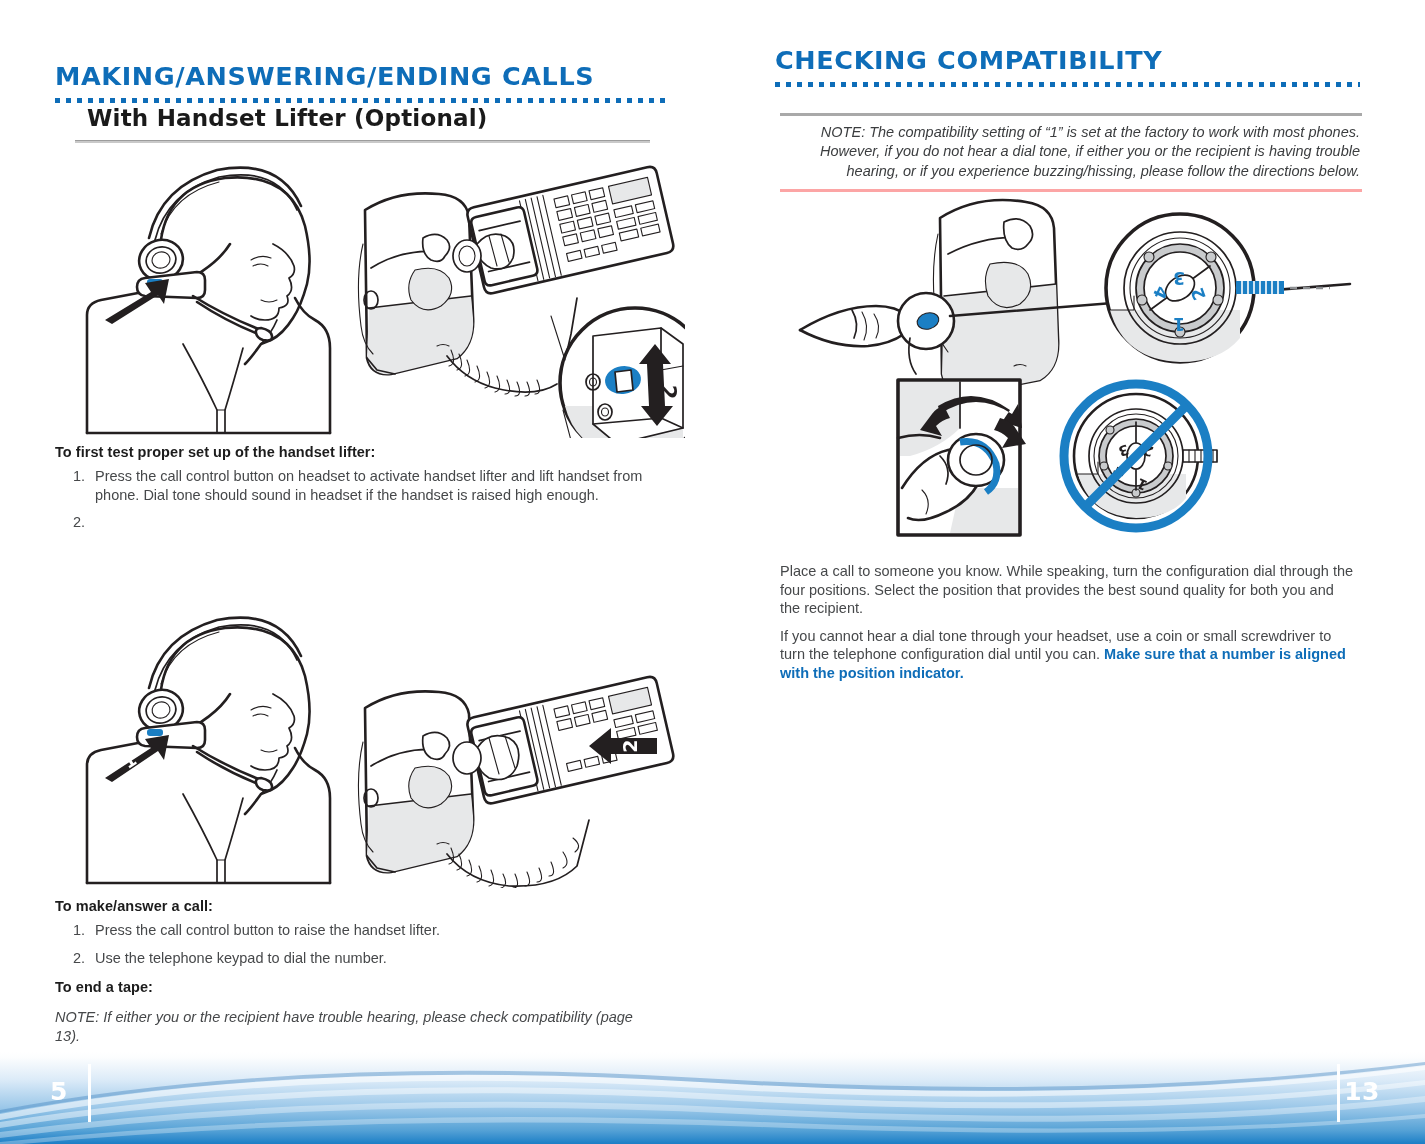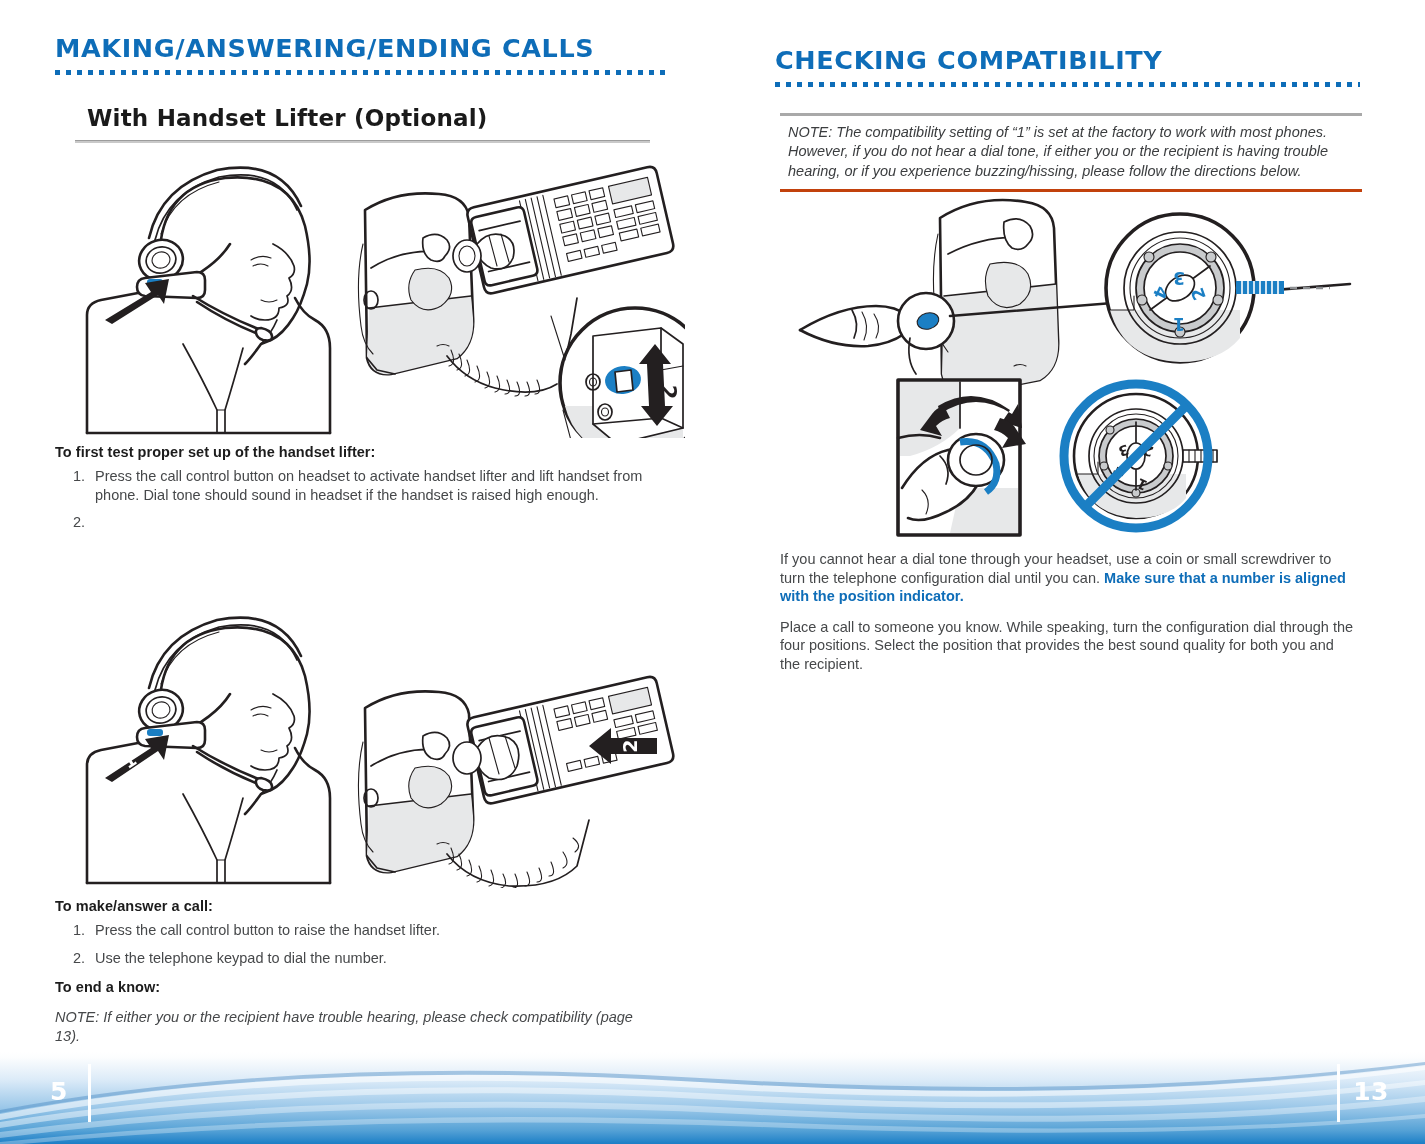--- a/index.html
+++ b/index.html
@@ -73,26 +73,27 @@
   }
   ol.numlist li .num{
     position:absolute;left:18px;top:0;color:#46484a;
   }
   .ital{font-style:italic;}
   .bluebold{color:#0E6DB8;font-weight:700;}
 
   
   .notebox{
     border-top:3px solid #a9a9a9;
-    border-bottom:3px solid #c2410c;
+    border-bottom:3px solid #fca5a5;
     padding:7px 2px 8px 8px;
     font-style:italic;
     font-size:14.5px;
     color:#3b3d3f;
     line-height:1.33;
+    text-align:right;
   }
 
   
   .fig{position:relative;}
   svg{display:block;}
   .ln{fill:none;stroke:#231f20;stroke-linecap:round;stroke-linejoin:round;}
   .lw1{stroke-width:1.1;}
   .lw15{stroke-width:1.7;}
   .lw25{stroke-width:2.6;}
   .lw35{stroke-width:3.6;}
@@ -110,35 +111,35 @@
     overflow:hidden;
   }
   .footer svg{position:absolute;left:0;top:0;}
   .pagenum{
     position:absolute;bottom:38px;
     color:#ffffff;font-size:25px;font-weight:700;
     font-family:"DejaVu Sans", sans-serif;
     letter-spacing:0.5px;
   }
   .pagenum.left{left:50px;}
-  .pagenum.right{right:36px;}
+  .pagenum.right{right:45px;}
   .pagebar{
     position:absolute;width:3px;background:#ffffff;
   }
   .pagebar.left{left:88px;bottom:22px;height:58px;}
   .pagebar.right{right:85px;bottom:22px;height:58px;}
 </style>
 </head>
 <body>
 
 <div class="page">
 
   <div class="col col-left">
 
-    <div style="position:absolute;left:0;top:36px;width:610px;">
+    <div style="position:absolute;left:0;top:64px;width:610px;">
       <div class="sec-head">MAKING/ANSWERING/ENDING CALLS</div>
       <div class="dotrule"></div>
     </div>
 
     <div style="position:absolute;left:20px;top:107px;width:575px;">
       <div class="sub-head">With Handset Lifter (Optional)</div>
       <div class="grayrule" style="margin-top:10px;"></div>
     </div>
 
     <div class="fig" style="position:absolute;left:10px;top:148px;">
@@ -376,21 +377,21 @@
       <ol class="numlist">
         <li>
           <span class="num">1.</span>
           <span>Press the call control button to raise the handset lifter.</span>
         </li>
         <li>
           <span class="num">2.</span>
           <span>Use the telephone keypad to dial the number.</span>
         </li>
       </ol>
-      <div class="btitle" style="margin-top:12px;">To end a know:</div>
+      <div class="btitle" style="margin-top:12px;">To end a tape:</div>
       <div class="para ital" style="margin-top:13px;">NOTE: If either you or the recipient have trouble hearing, please check compatibility (page 13).</div>
     </div>
   </div>
 
   <div class="col col-right">
 
     <div style="position:absolute;left:0;top:48px;width:585px;">
       <div class="sec-head">CHECKING COMPATIBILITY</div>
       <div class="dotrule"></div>
     </div>
@@ -504,22 +505,22 @@
             <path d="M53 -6 L53 6 M59 -6 L59 6 M65 -6 L65 6 M71 -6 L71 6 M77 -6 L77 6"></path>
           </g>
 
           <circle cx="0" cy="0" r="72" fill="none" stroke="#1b7fc4" stroke-width="9"></circle>
           <path d="M-51 51 L51 -51" stroke="#1b7fc4" stroke-width="9" fill="none"></path>
         </g>
       </svg>
     </div>
 
     <div style="position:absolute;left:5px;top:550px;width:575px;">
+      <div class="para" style="margin-top:12px;">Place a call to someone you know. While speaking, turn the configuration dial through the four positions. Select the position that provides the best sound quality for both you and the recipient.</div>
       <div class="para"><span>If you cannot hear a dial tone through your headset, use a coin or small screwdriver to turn the telephone configuration dial until you can. </span><span class="bluebold">Make sure that a number is aligned with the position indicator.</span></div>
-      <div class="para" style="margin-top:12px;">Place a call to someone you know. While speaking, turn the configuration dial through the four positions. Select the position that provides the best sound quality for both you and the recipient.</div>
     </div>
   </div>
 
   <div class="footer">
     <svg width="1425" height="92" viewBox="0 0 1425 92">
       <path d="M0 62 Q300 6 700 30 Q1100 54 1425 14 L1425 18 Q1100 60 700 36 Q300 12 0 68 Z" fill="#ffffff" opacity="0.55"></path>
       <path d="M0 70 Q320 20 720 42 Q1120 64 1425 28 L1425 33 Q1120 70 720 48 Q320 26 0 76 Z" fill="#ffffff" opacity="0.45"></path>
       <path d="M0 80 Q340 36 740 56 Q1140 76 1425 44 L1425 50 Q1140 82 740 62 Q340 42 0 86 Z" fill="#ffffff" opacity="0.35"></path>
       <path d="M0 58 Q300 2 700 26 Q1100 50 1425 10 L1425 13 Q1100 54 700 30 Q300 6 0 61 Z" fill="#3f83bd" opacity="0.40"></path>
       <path d="M0 90 Q360 54 760 70 Q1160 86 1425 62 L1425 66 Q1160 90 760 75 Q360 60 0 94 Z" fill="#ffffff" opacity="0.30"></path>

